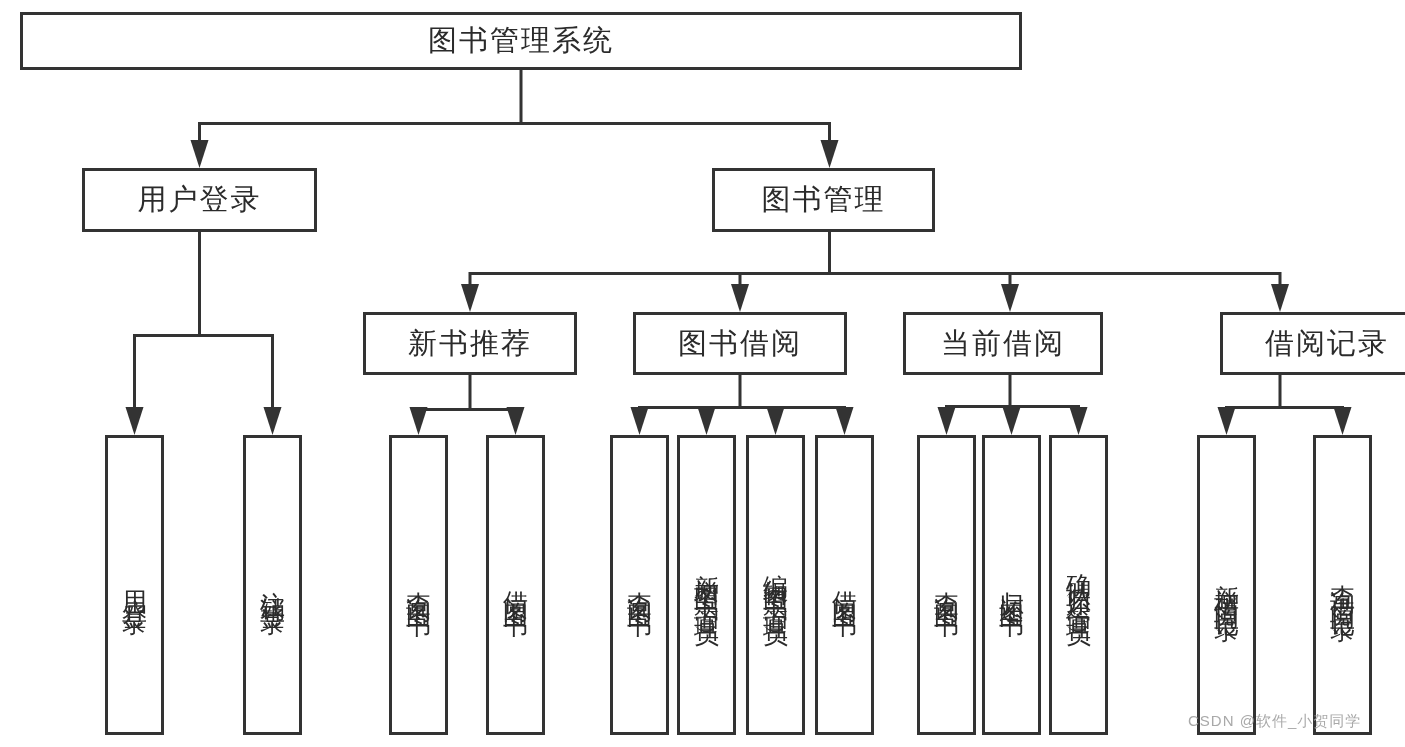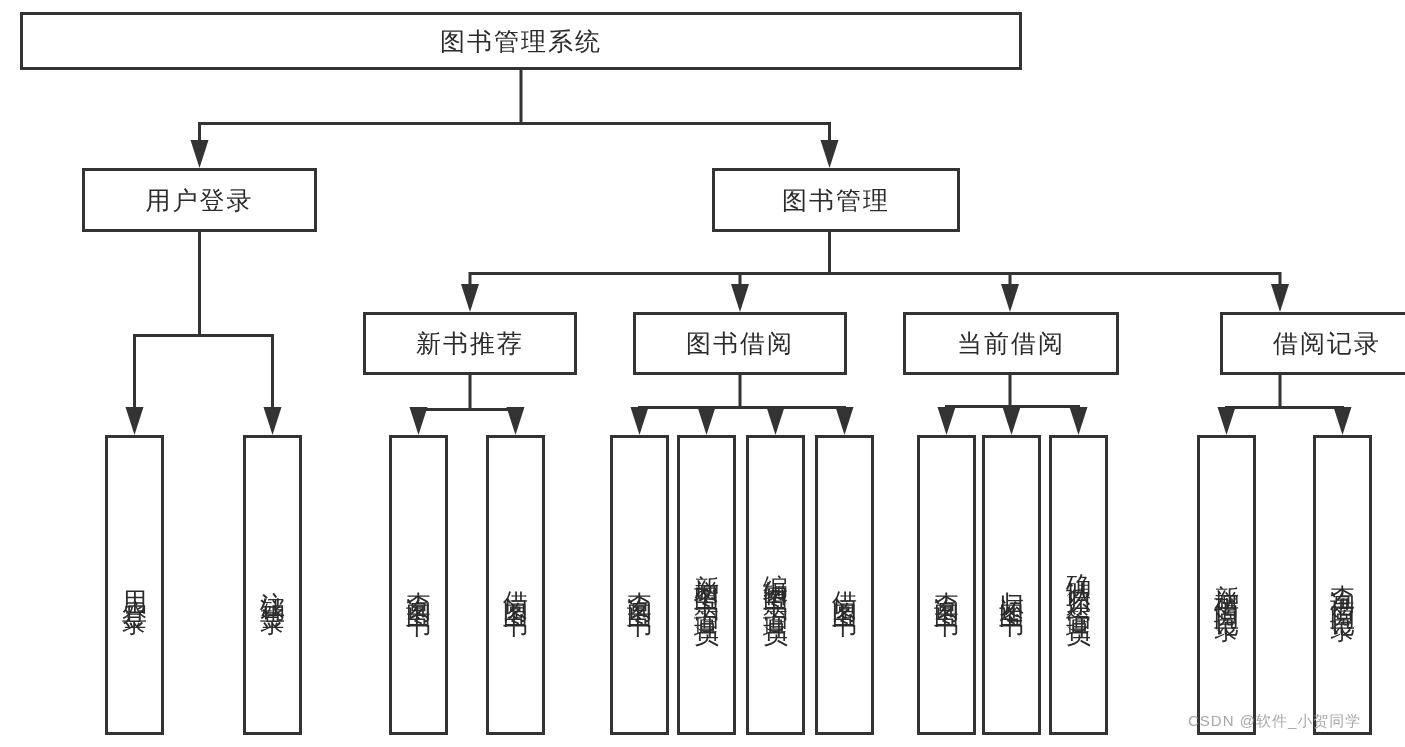--- a/index.html
+++ b/index.html
@@ -5,21 +5,21 @@
   html,body{margin:0;padding:0;background:#fff;}
   .canvas{
     position:relative;width:1405px;height:747px;background:#ffffff;
     font-family:"Liberation Sans",sans-serif;overflow:hidden;
   }
   .connectors{position:absolute;left:0;top:0;z-index:1;}
   .node{
     position:absolute;box-sizing:border-box;border:3px solid #333333;background:#ffffff;
     display:flex;align-items:center;justify-content:center;color:#2b2b2b;z-index:2;
   }
-  .h-node{font-size:25px;letter-spacing:2px;font-weight:400;}
+  .h-node{font-size:29px;letter-spacing:2px;font-weight:400;}
   .v-node{font-size:25px;}
   .v-node .vtext{
     writing-mode:vertical-rl;text-orientation:mixed;
     letter-spacing:7px;line-height:1;white-space:nowrap;
   }
   .watermark{
     position:absolute;left:1188px;top:712px;z-index:6;
     font-size:15px;color:rgba(164,164,164,0.95);letter-spacing:1px;white-space:nowrap;
   }
 </style>
@@ -64,25 +64,25 @@
       <polygon points="1002.5,407 1020.5,407 1011.5,435"></polygon>
       <polygon points="1069.5,407 1087.5,407 1078.5,435"></polygon>
       <polygon points="1217.5,407 1235.5,407 1226.5,435"></polygon>
       <polygon points="1333.5,407 1351.5,407 1342.5,435"></polygon>
     </g>
   </svg>
 
   <div class="node h-node" style="left:20px;top:12px;width:1002px;height:58px">图书管理系统</div>
 
   <div class="node h-node" style="left:82px;top:168px;width:235px;height:64px">用户登录</div>
-  <div class="node h-node" style="left:712px;top:168px;width:248px;height:64px">图书管理</div>
+  <div class="node h-node" style="left:712px;top:168px;width:223px;height:64px">图书管理</div>
 
   <div class="node h-node" style="left:633px;top:312px;width:214px;height:63px">图书借阅</div>
   <div class="node h-node" style="left:363px;top:312px;width:214px;height:63px">新书推荐</div>
-  <div class="node h-node" style="left:903px;top:312px;width:216px;height:63px">当前借阅</div>
+  <div class="node h-node" style="left:903px;top:312px;width:200px;height:63px">当前借阅</div>
   <div class="node h-node" style="left:1220px;top:312px;width:214px;height:63px">借阅记录</div>
 
   <div class="node v-node" style="left:105px;top:435px;width:59px;height:300px">
     <span class="vtext">用户登录</span>
   </div>
   <div class="node v-node" style="left:243px;top:435px;width:59px;height:300px">
     <span class="vtext">注销登录</span>
   </div>
 
   <div class="node v-node" style="left:389px;top:435px;width:59px;height:300px">

